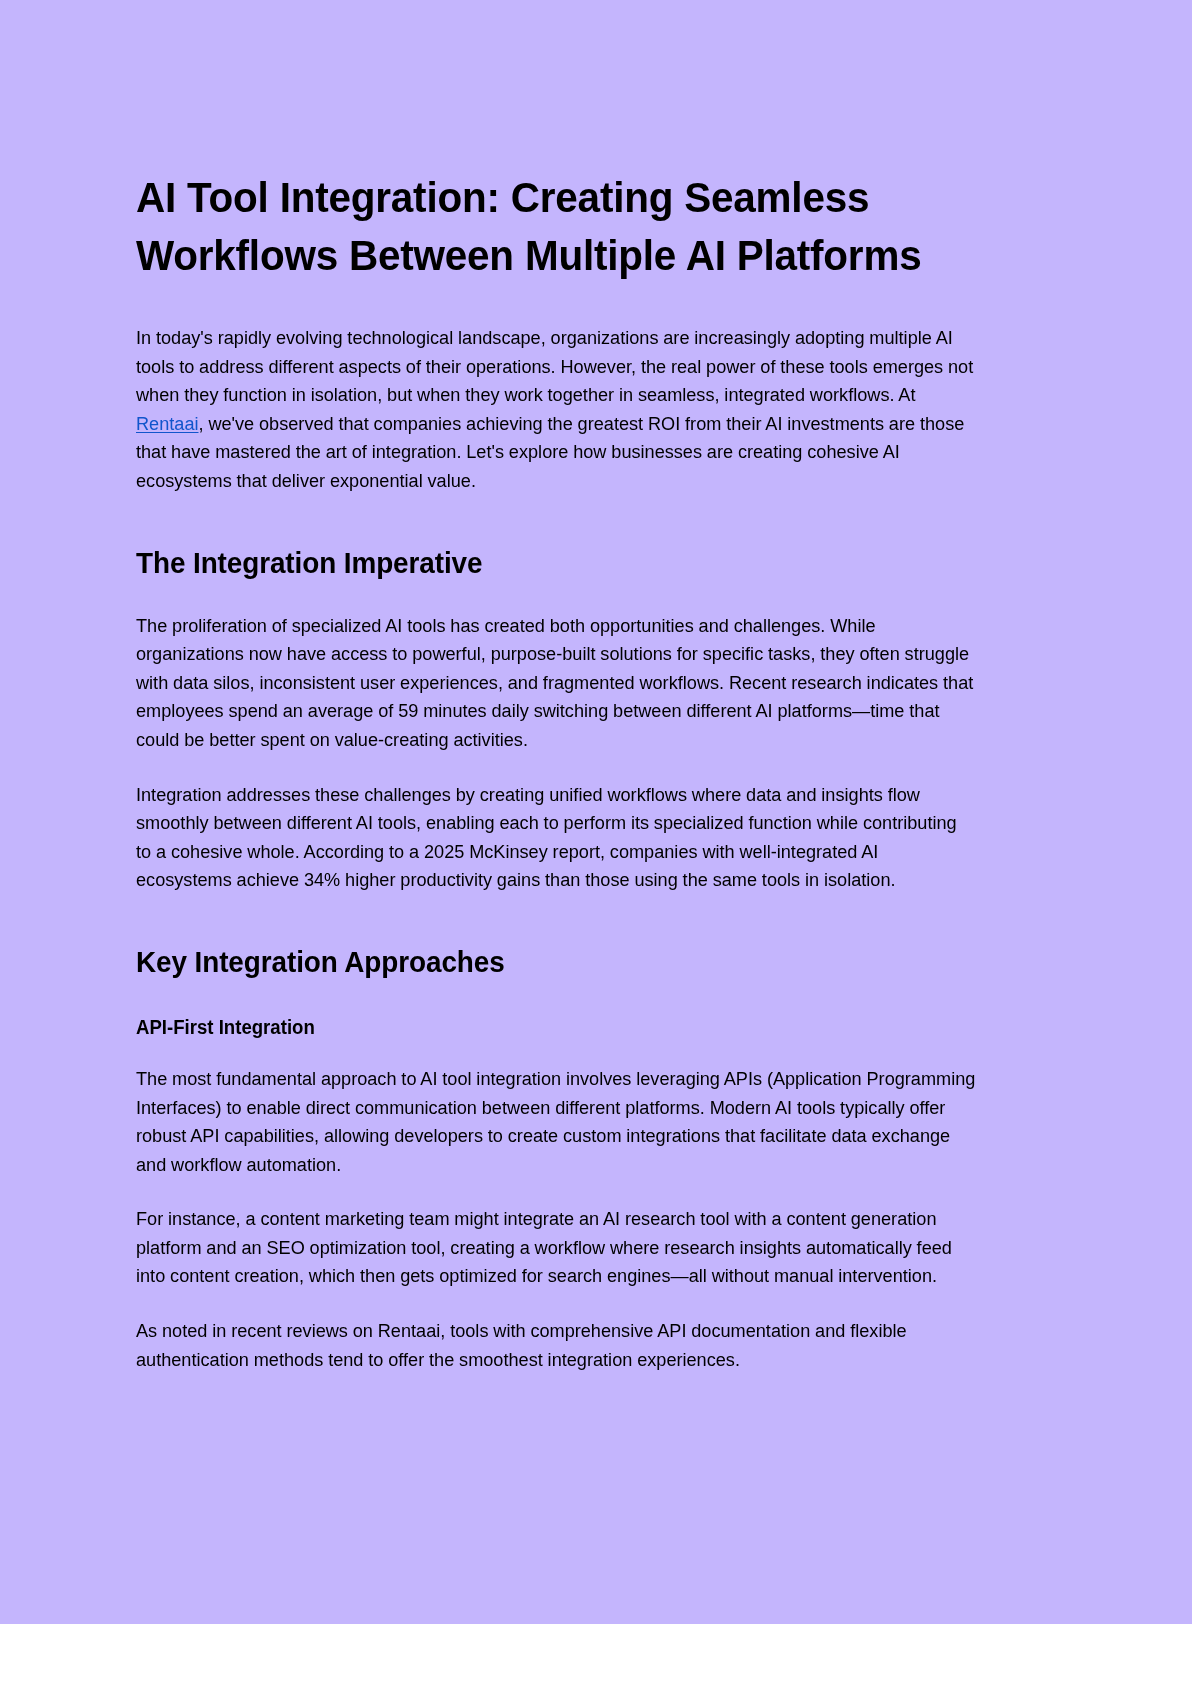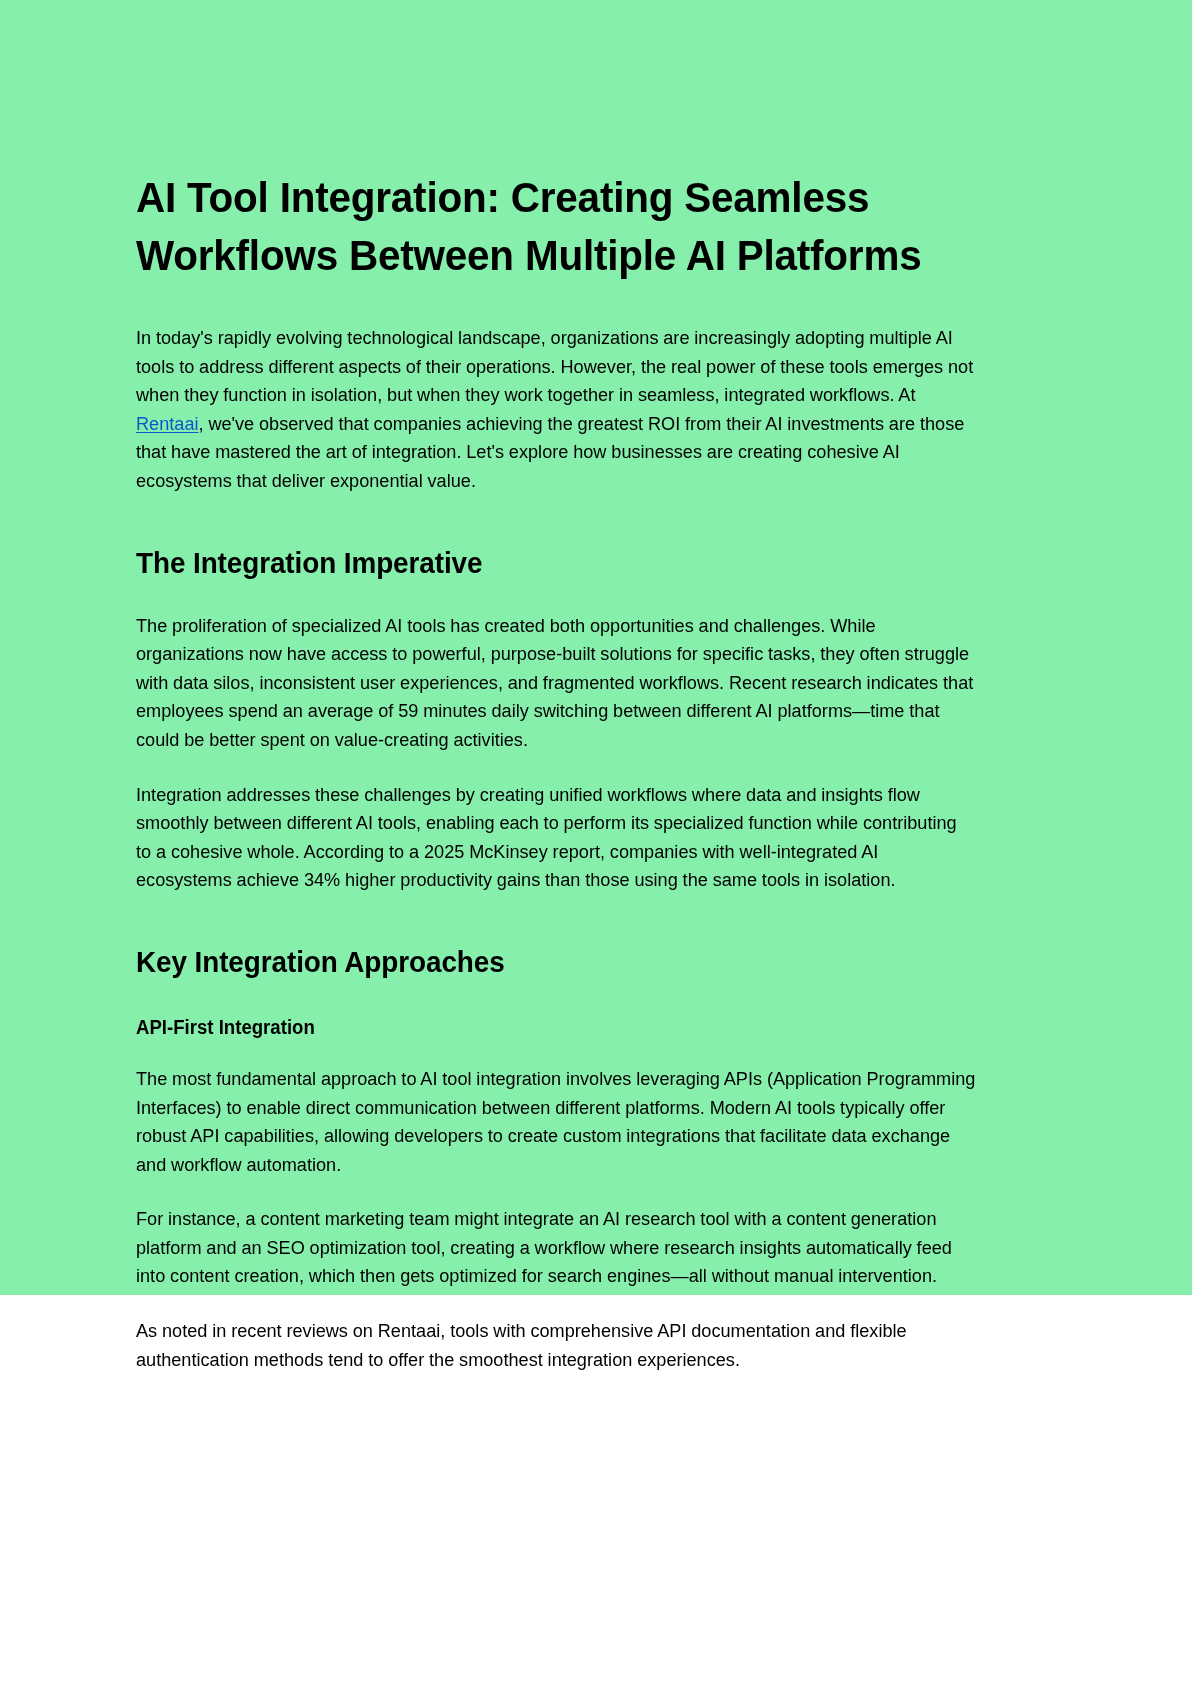--- a/index.html
+++ b/index.html
@@ -13,22 +13,22 @@
     height: 1684px;
     font-family: "Liberation Sans", "DejaVu Sans", sans-serif;
     color: #000000;
     -webkit-font-smoothing: antialiased;
     overflow: hidden;
   }
 
   .page {
     position: relative;
     width: 1192px;
-    height: 1295px;
-    background: #86efac;
+    height: 1624px;
+    background: #c4b5fd;
     box-sizing: border-box;
   }
 
   .content {
     position: absolute;
     left: 136px;
     top: 168px;
     width: 840px;
   }
 

